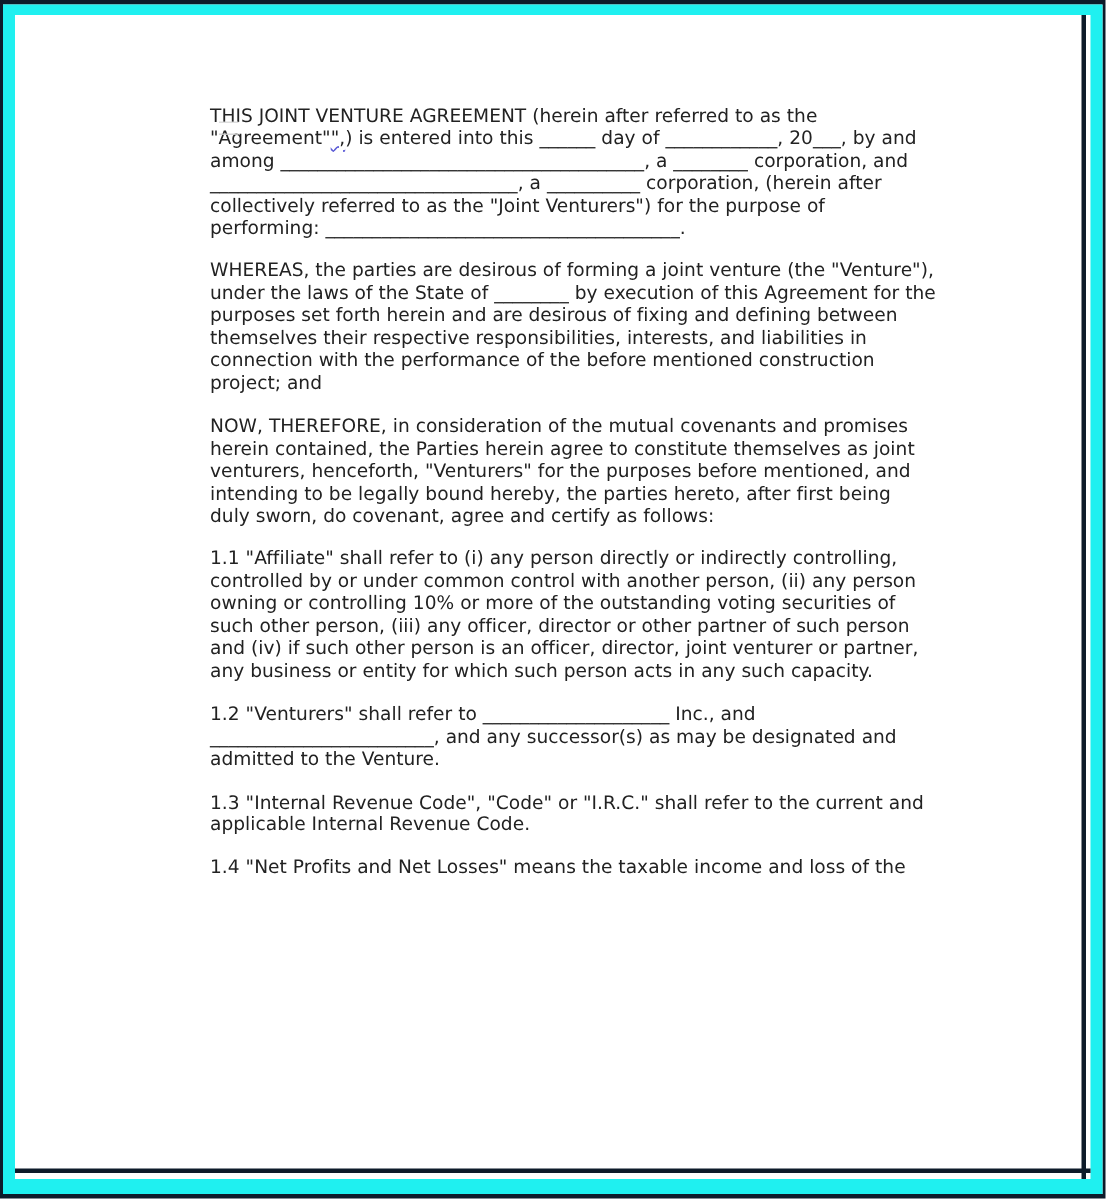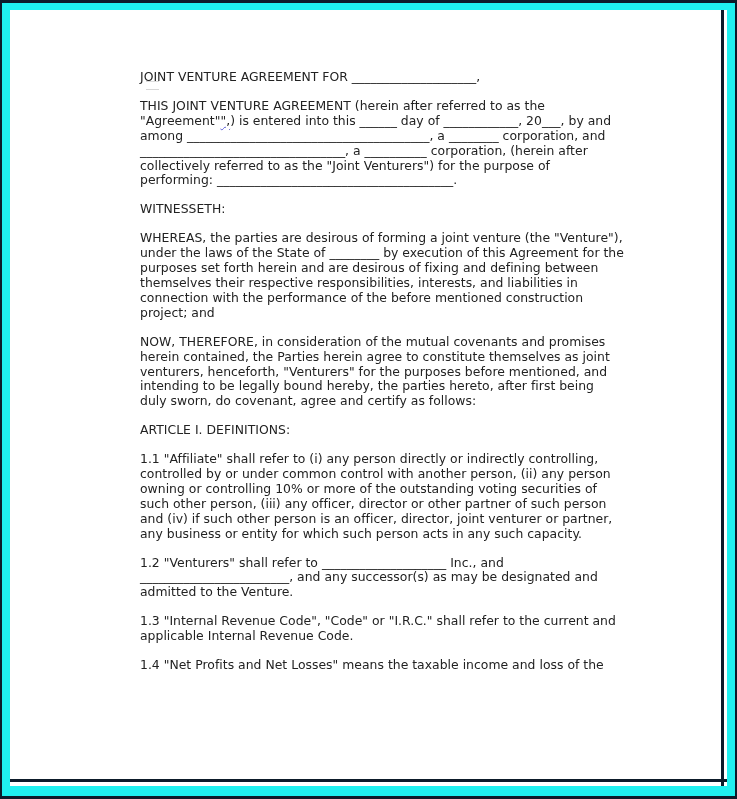--- a/index.html
+++ b/index.html
@@ -114,34 +114,31 @@
 <body>
 
 <div id="viewport">
 
   <div id="page-surface">
 
     <div id="doc-body">
 
       <div class="artifact"></div>
 
-      <p class="para">JOINT VENTURE AGREEMENT FOR ____________________,</p>
 
 
       <p class="para">
         <span>THIS JOINT VENTURE AGREEMENT (herein after referred to as the "Agreement"</span><span class="sp-blue">",</span><span>) is entered into this ______ day of ____________, 20___, by and among _______________________________________, a ________ corporation, and _________________________________, a __________ corporation, (herein after collectively referred to as the "Joint <span class="sp">Venturers</span>") for the purpose of performing: ______________________________________.</span>
       </p>
 
-      <p class="para">WITNESSETH:</p>
 
       <p class="para">WHEREAS, the parties are desirous of forming a joint venture (the "Venture"), under the laws of the State of ________ by execution of this Agreement for the purposes set forth herein and are desirous of fixing and defining between themselves their respective responsibilities, interests, and liabilities in connection with the performance of the before mentioned construction project; and</p>
 
       <p class="para">NOW, THEREFORE, in consideration of the mutual covenants and promises herein contained, the Parties herein agree to constitute themselves as joint <span class="sp">venturers</span>, henceforth, "<span class="sp">Venturers</span>" for the purposes before mentioned, and intending to be legally bound hereby, the parties hereto, after first being duly sworn, do covenant, agree and certify as follows:</p>
 
-      <p class="para">ARTICLE I. DEFINITIONS:</p>
 
       <p class="para">1.1 "Affiliate" shall refer to <span class="sp">(i)</span> any person directly or indirectly controlling, controlled by or under common control with another person, (ii) any person owning or controlling 10% or more of the outstanding voting securities of such other person, (iii) any officer, director or other partner of such person and (iv) if such other person is an officer, director, joint <span class="sp">venturer</span> or partner, any business or entity for which such person acts in any such capacity.</p>
 
       <p class="para">1.2 "<span class="sp">Venturers</span>" shall refer to ____________________ Inc., and ________________________, and any successor(s) as may be designated and admitted to the Venture.</p>
 
       <p class="para">1.3 "Internal Revenue Code", "Code" or "I.R.C." shall refer to the current and applicable Internal Revenue Code.</p>
 
       <p class="para">1.4 "Net Profits and Net Losses" means the taxable income and loss of the</p>
 
     </div>

